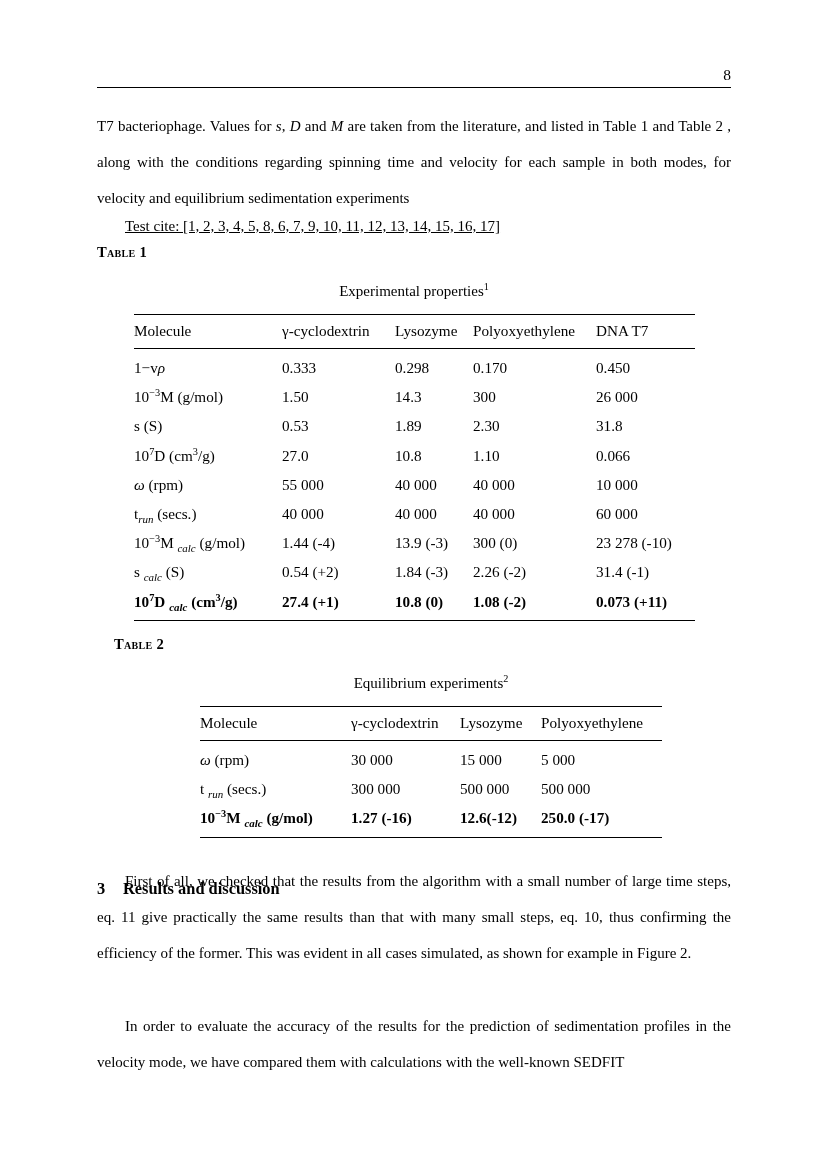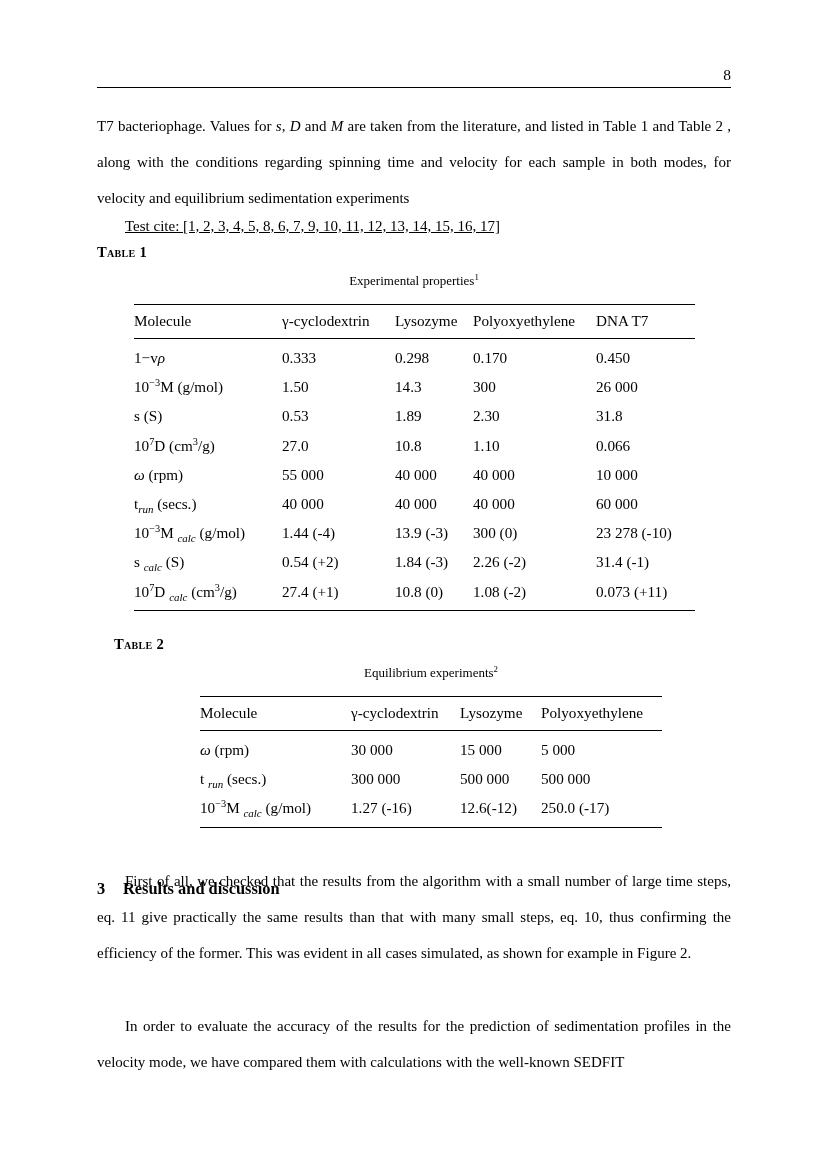--- a/index.html
+++ b/index.html
@@ -63,23 +63,23 @@
 
   .tcaption-num {
     font-variant: small-caps;
     font-weight: bold;
     font-size: 14.6px;
     line-height: 20px;
     letter-spacing: 0.3px;
   }
   .tcaption-txt {
     text-align: center;
-    font-size: 13px;
+    font-size: 15px;
     line-height: 22px;
-    margin-top: 8px;
+    margin-top: 18px;
   }
 
   table.sci {
     border-collapse: collapse;
     font-size: 15.2px;
   }
   table.sci th, table.sci td {
     text-align: left;
     vertical-align: baseline;
     font-weight: normal;
@@ -87,21 +87,21 @@
   }
   table.sci thead th {
     padding-top: 7px;
     padding-bottom: 8px;
   }
   table.sci tbody td {
     height: 29.2px;
     line-height: 29.2px;
   }
   table.sci tbody tr:first-child td { padding-top: 4px; margin-left: 9px; }
-  table.sci tbody tr:last-child  td { padding-bottom: 4px; }
+  table.sci tbody tr:last-child  td { padding-bottom: 4px; font-weight: bold; }
 
   .rule-top    { border-top: 1.5px solid #000; }
   .rule-mid    { border-top: 1.0px solid #000; }
 
   
   sup.n, sub.n { font-size: 0.68em; line-height: 0; }
   sup.n { vertical-align: super; }
   sub.it { font-style: italic; font-size: 0.72em; line-height: 0; vertical-align: sub; }
   sup.ft { font-size: 0.68em; vertical-align: super; line-height: 0; }
   .gk { font-family: "Liberation Serif", "DejaVu Serif", serif; font-style: italic; }

